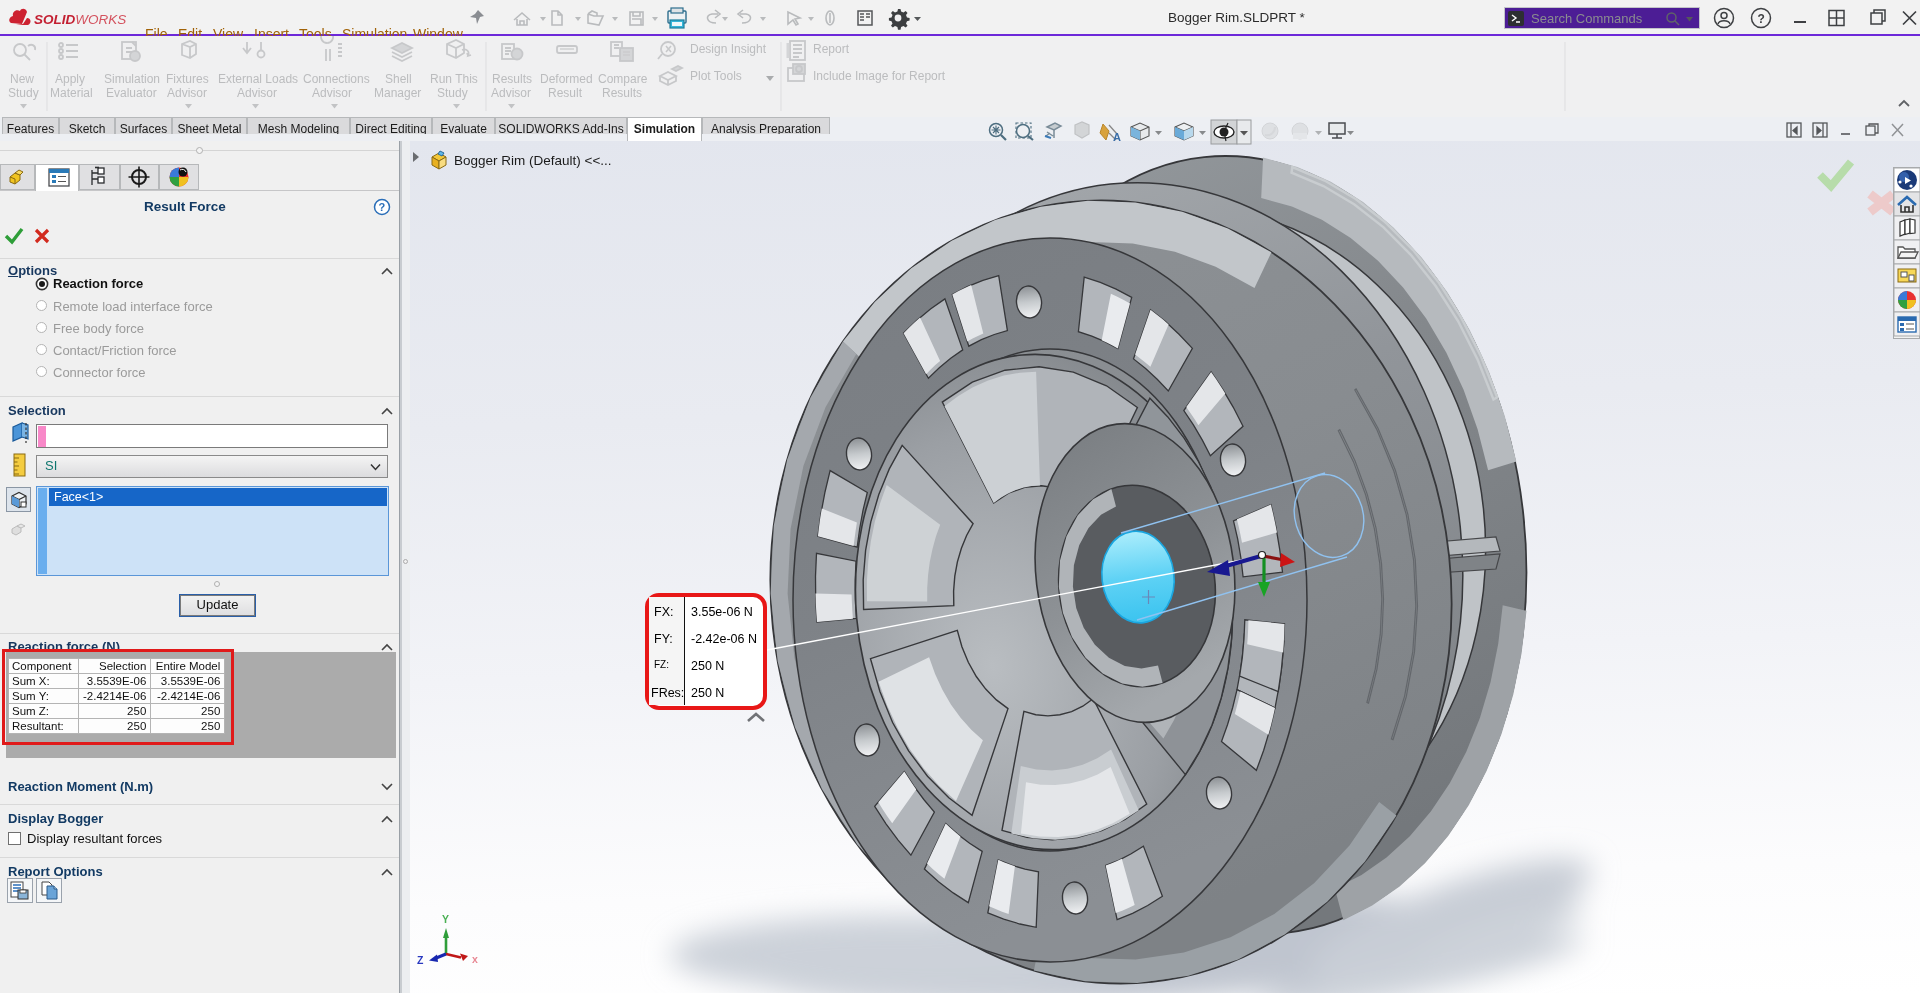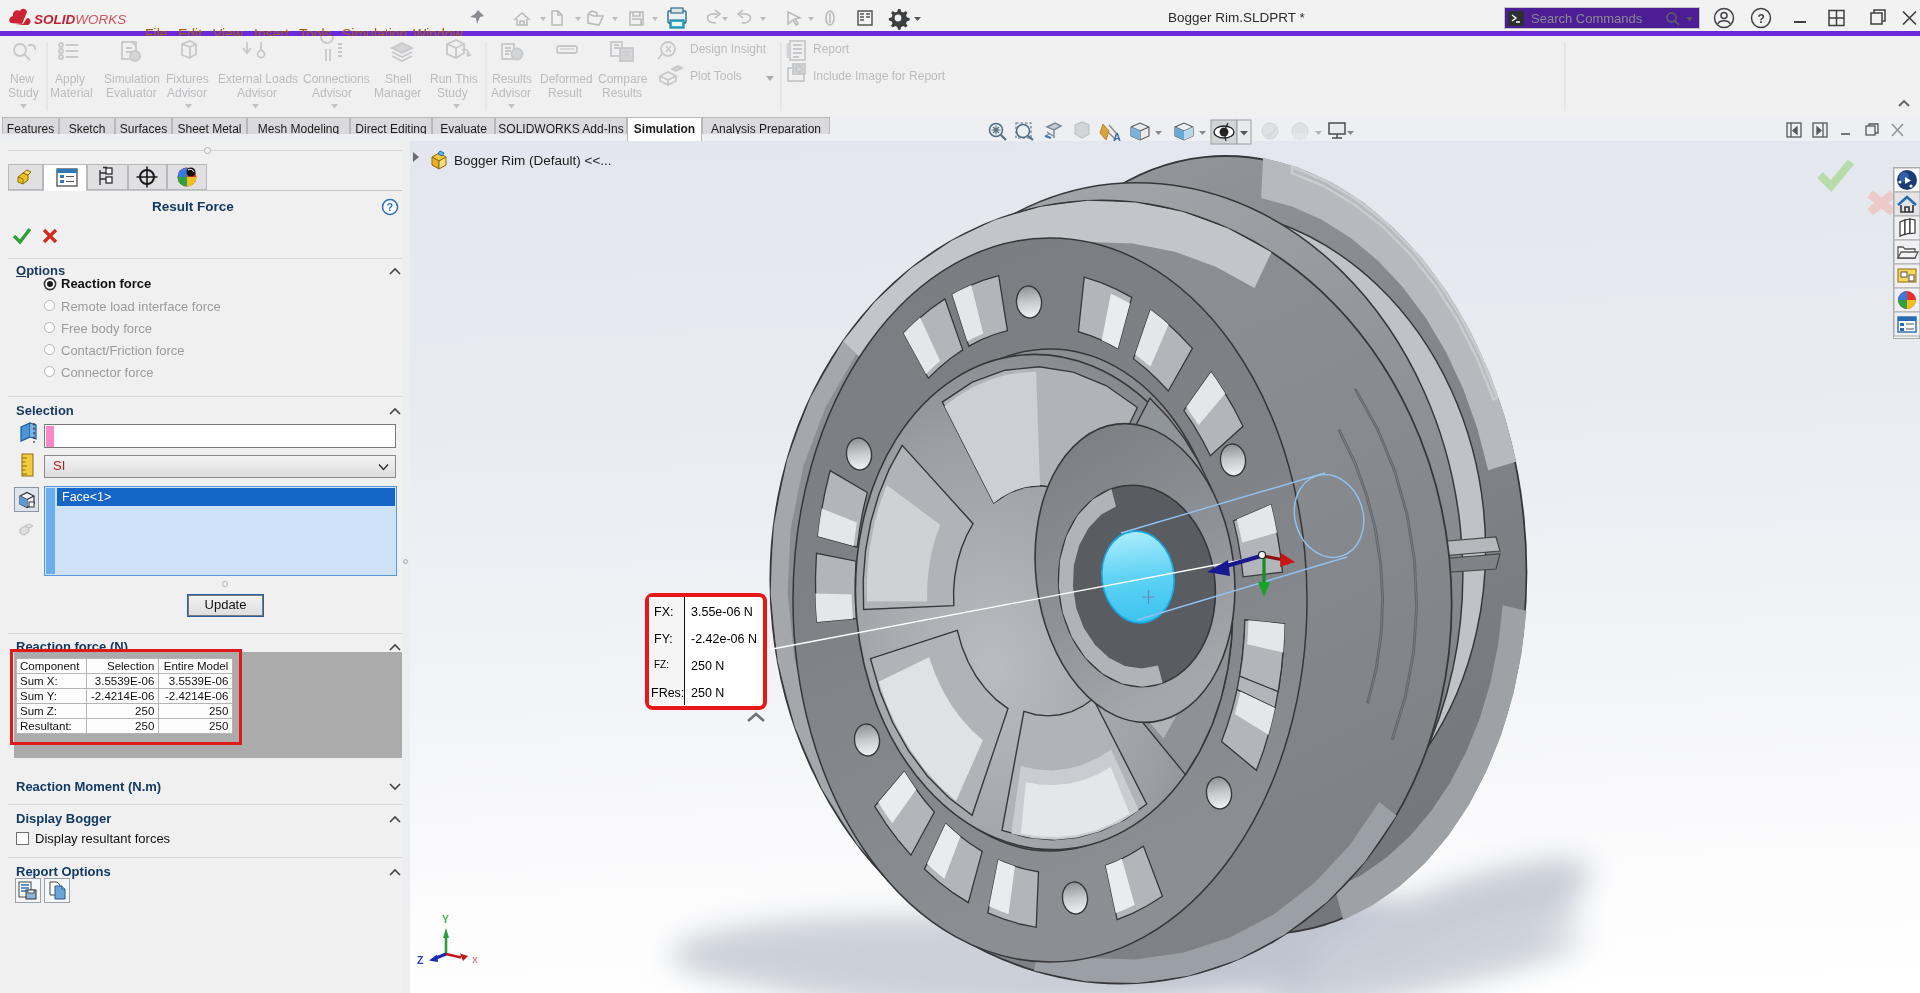--- a/index.html
+++ b/index.html
@@ -1,20 +1,20 @@
 <!DOCTYPE html>
 <html><head><meta charset="utf-8">
 <style>
 * { margin:0; padding:0; box-sizing:border-box; }
 html,body { width:1920px; height:993px; overflow:hidden; font-family:"Liberation Sans",sans-serif; background:#f0f0f0; }
 .abs { position:absolute; }
-#titlebar { position:absolute; left:0; top:0; width:1920px; height:36px; background:#f2f2f2; border-bottom:5px solid #6d28d9; }
+#titlebar { position:absolute; left:0; top:0; width:1920px; height:36px; background:#f2f2f2; border-bottom:2px solid #6d28d9; }
 #ribbon { position:absolute; left:0; top:36px; width:1920px; height:81px; background:#f0f0f1; }
 #tabrow { position:absolute; left:0; top:117px; width:1920px; height:24px; background:#eceef2; }
-#leftpanel { position:absolute; left:8px; top:141px; width:402px; height:852px; background:#f0f0f0; }
+#leftpanel { position:absolute; left:0; top:141px; width:402px; height:852px; background:#f0f0f0; }
 #viewport { position:absolute; left:402px; top:141px; width:1518px; height:852px;
   background:linear-gradient(178deg,#e3e6ee 0%,#e9ebf1 32%,#f2f3f7 60%,#fcfcfd 85%,#ffffff 100%);padding-left:32px; }
 .mitem { position:absolute; top:26px; font-size:14px; color:#a16207; }
 .sect { position:absolute; left:0; width:402px; }
 .shead { font-weight:bold; font-size:13px; color:#17375e;text-align:right; }
 .sep { position:absolute; left:0; width:402px; border-top:1px solid #d9d9d9; }
 .radio { position:absolute; width:11px; height:11px; border:1px solid #b4b4b4; border-radius:50%; background:#fff; }
 .rlabel { position:absolute; font-size:13px; color:#9b9b9b; }
 .tabx { position:absolute; top:0; height:17px; border:1px solid #b6b8ba; border-bottom:none; background:#dadadc; font-size:12px; color:#1b1b1b; text-align:center; line-height:22px; white-space:nowrap; overflow:hidden; }
 </style></head>
@@ -356,21 +356,21 @@
   <path d="M12 2 L18 4 L18 18 L12 16" fill="#7ab4e4" stroke="#1a5a9a" stroke-width="1.2"></path>
   <path d="M16 2 L16 22" stroke="#333" stroke-width="1.2" stroke-dasharray="2.5 2"></path>
  </svg>
  <div class="abs" style="left:36px;top:25px;width:352px;height:24px;background:#fff;border:1px solid #7a7a7a"></div>
  <div class="abs" style="left:37.5px;top:26.5px;width:8px;height:21px;background:#f888c8"></div>
  <svg class="abs" style="left:12px;top:54px" width="16" height="24" viewBox="0 0 16 24">
   <rect x="2" y="1" width="11" height="22" fill="#f4cc40" stroke="#8a6a10"></rect>
   <path d="M2 5 h5 M2 9 h3.5 M2 13 h5 M2 17 h3.5 M2 21 h5" stroke="#8a6a10" stroke-width="1"></path>
  </svg>
  <div class="abs" style="left:36px;top:56px;width:352px;height:23px;background:linear-gradient(#f4f4f4,#dcdcde);border:1px solid #8a8a8a"></div>
- <span class="abs" style="left:45px;top:59px;font-size:13px;color:#b91c1c">SI</span>
+ <span class="abs" style="left:45px;top:59px;font-size:13px;color:#0f766e">SI</span>
  <svg class="abs" style="left:370px;top:64px" width="11" height="8" viewBox="0 0 11 8">
         <path d="M1 1.5 L5.5 6.5 L10 1.5" stroke="#333" stroke-width="1.5" fill="none"></path>
       </svg>
  <div class="abs" style="left:6px;top:88px;width:25px;height:25px;background:#dde4ec;border:1px solid #8a96a4"></div>
  <svg class="abs" style="left:9px;top:91px" width="20" height="20" viewBox="0 0 20 20">
   <path d="M3 6 L10 2.5 L17 6 L17 14 L10 17.5 L3 14 Z" fill="#eef2f6" stroke="#333" stroke-width="1.2"></path>
   <path d="M3 6 L10 9.5 L17 6 M10 9.5 L10 17.5" stroke="#333" stroke-width="1.2" fill="none"></path>
   <path d="M3 6 L10 9.5 L10 17.5 L3 14 Z" fill="#5a9ad8"></path>
   <rect x="12" y="12" width="5" height="5" fill="#fff" stroke="#333"></rect>
  </svg>
@@ -604,21 +604,21 @@
  <path d="M3 3 l6 5 -6 5 z" fill="#6a6c70"></path>
  <g>
         <path d="M22 8 l7 -4 7 4 -7 4 z" fill="#f4c838" stroke="#8a6a14"></path>
         <path d="M22 8 l7 4 0 8 -7 -4 z" fill="#e8b020" stroke="#8a6a14"></path>
         <path d="M36 8 l-7 4 0 8 7 -4 z" fill="#f8dc80" stroke="#8a6a14"></path>
         <path d="M30 2 l4 2 -2 3 -4 -2 z" fill="#60b8e8" stroke="#2a6a9a"></path>
       </g>
  <text x="44" y="16" font-size="13.5" fill="#1b1b1b">Bogger Rim (Default) &lt;&lt;...</text>
 </svg>
 
-<div class="abs" style="left:243px;top:452px;width:122px;height:117px;background:#fff;border:4.5px solid #e81717;border-radius:8px">
+<div class="abs" style="left:243px;top:452px;width:122px;height:117px;background:#fff;border:4.5px solid #e81717;border-radius:14px">
  <div class="abs" style="left:0;top:0;width:36px;height:108px;background:#f5f5f5;border-right:1.3px solid #111"></div>
  <span class="abs" style="left:5px;top:8px;font-size:12.5px;color:#000">FX:</span>
       <span class="abs" style="left:42px;top:8px;font-size:12.5px;color:#000">3.55e-06 N</span>
  <span class="abs" style="left:5px;top:35px;font-size:12.5px;color:#000">FY:</span>
       <span class="abs" style="left:42px;top:35px;font-size:12.5px;color:#000">-2.42e-06 N</span>
  <span class="abs" style="left:5px;top:62px;font-size:10px;color:#000">FZ:</span>
       <span class="abs" style="left:42px;top:62px;font-size:12.5px;color:#000">250 N</span>
  <span class="abs" style="left:2px;top:89px;font-size:12.5px;color:#000">FRes:</span>
       <span class="abs" style="left:42px;top:89px;font-size:12.5px;color:#000">250 N</span>
 </div>

